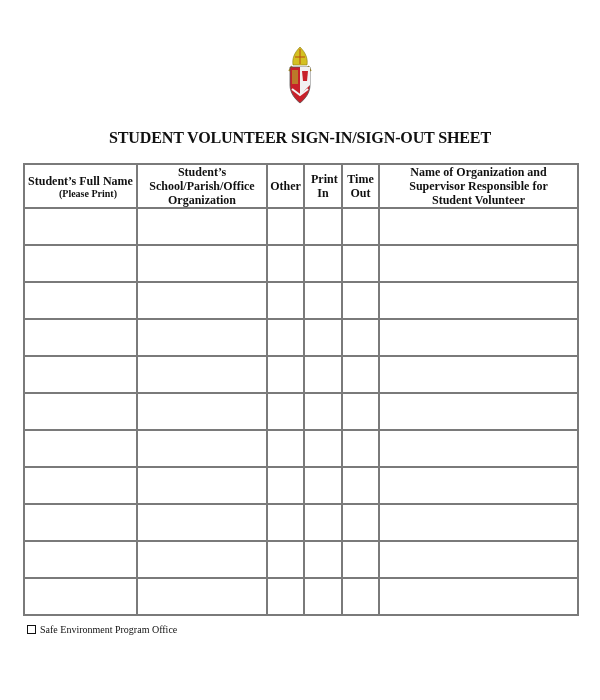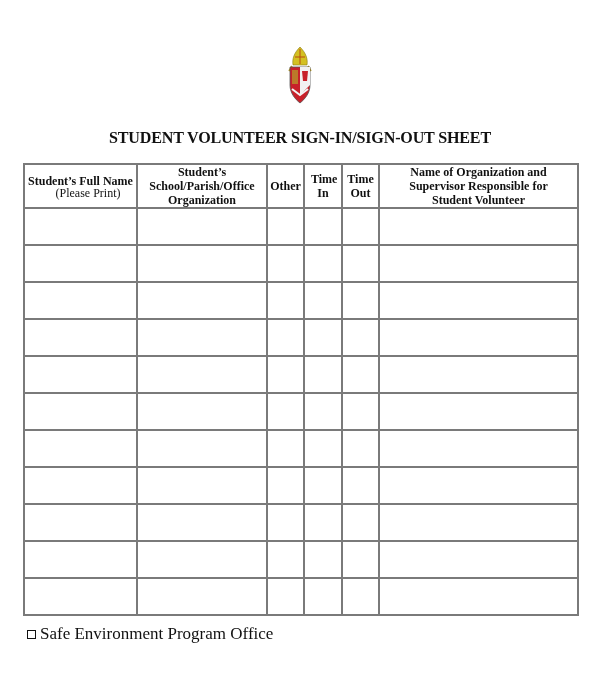--- a/index.html
+++ b/index.html
@@ -6,23 +6,23 @@
   body { width:600px; height:700px; position:relative; overflow:hidden;
          font-family:"Liberation Serif", serif; color:#111; }
   .logo { position:absolute; left:285px; top:45px; width:30px; height:60px; }
   .title { position:absolute; left:0; width:600px; top:127px; text-align:center;
            font-weight:bold; font-size:17.5px; letter-spacing:-0.2px; transform:scaleX(0.92); transform-origin:center; }
   table.sheet { position:absolute; left:23px; top:163px; width:554px; border-collapse:collapse;
                 table-layout:fixed;border-radius:31px; }
   table.sheet th, table.sheet td { border:2px solid #7a7a7a; padding:0; }
   table.sheet th { height:31px; font-weight:bold; font-size:12px; line-height:14px; vertical-align:middle;
                    text-align:center; }
-  table.sheet th .sub { display:block; font-size:12px; line-height:11px; font-weight:normal;padding-left:15px; }
+  table.sheet th .sub { display:block; font-size:10px; line-height:11px; font-weight:bold;padding-left:15px; }
   table.sheet td { height:35px; }
-  .footer { position:absolute; left:27px; top:624px; font-size:17px; display:flex; align-items:center; }
+  .footer { position:absolute; left:27px; top:624px; font-size:10px; display:flex; align-items:center; }
   .checkbox { width:7px; height:7px; border:1.6px solid #111; margin-right:4px; display:inline-block; }
 </style>
 </head>
 <body>
 
 <svg class="logo" viewBox="0 0 30 60">
 
   <path d="M15 2 C9 8 7 14 8 20 L22 20 C23 14 21 8 15 2 Z" fill="#d4c021" stroke="#8a7a10" stroke-width="0.6"></path>
   <path d="M15 4 L15 19 M10 12 L20 12" stroke="#b84a10" stroke-width="1"></path>
   <path d="M7 21 L4 26 M23 21 L26 26" stroke="#b89a20" stroke-width="1.5"></path>
@@ -51,21 +51,21 @@
         <span>Student’s  Full Name</span>
         <span class="sub">(Please Print)</span>
       </th>
       <th style="padding:0 6px;">
         <span>Student’s School/Parish/Office Organization</span>
       </th>
       <th>
         <span>Other</span>
       </th>
       <th style="padding:0 6px;">
-        <span>Time In</span>
+        <span>Print In</span>
       </th>
       <th style="padding:0 1px;text-align:center;">
         <span>Time Out</span>
       </th>
       <th style="padding:0 18px;">
         <span>Name of Organization and Supervisor Responsible for Student Volunteer</span>
       </th>
     </tr>
   </thead>
   <tbody id="rows">

